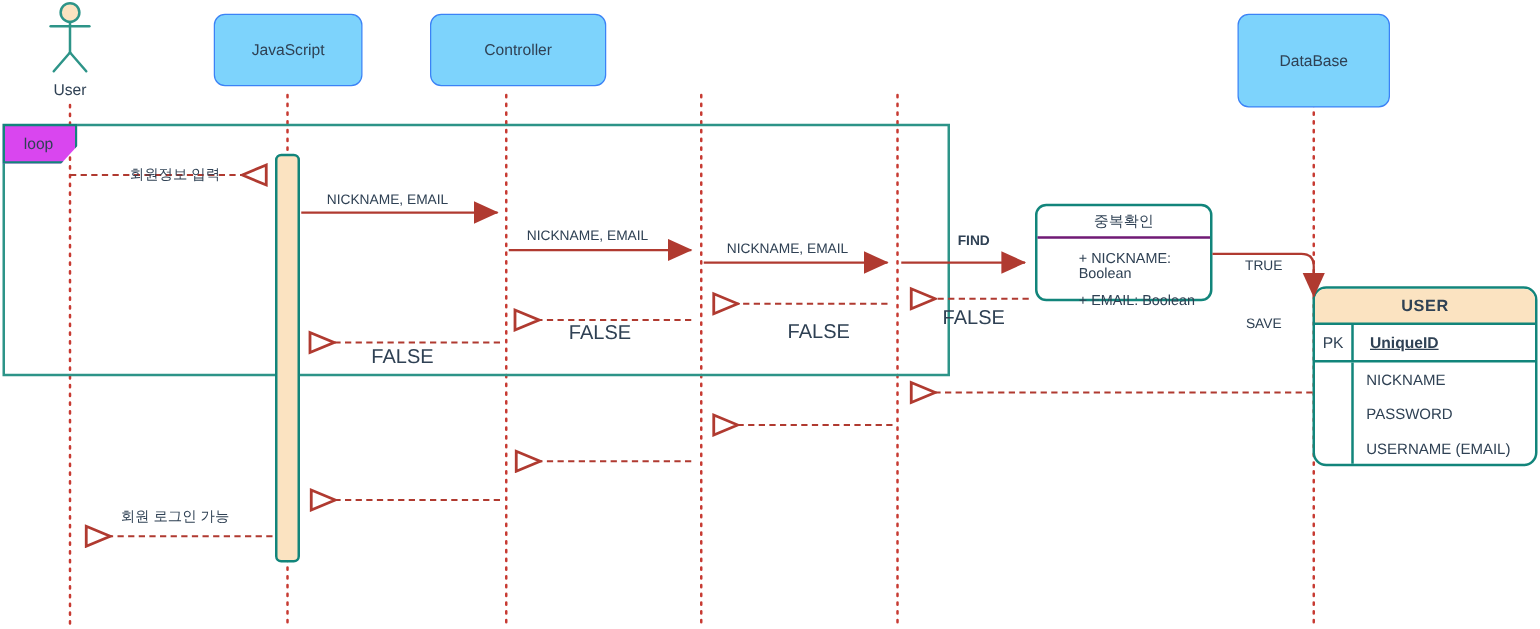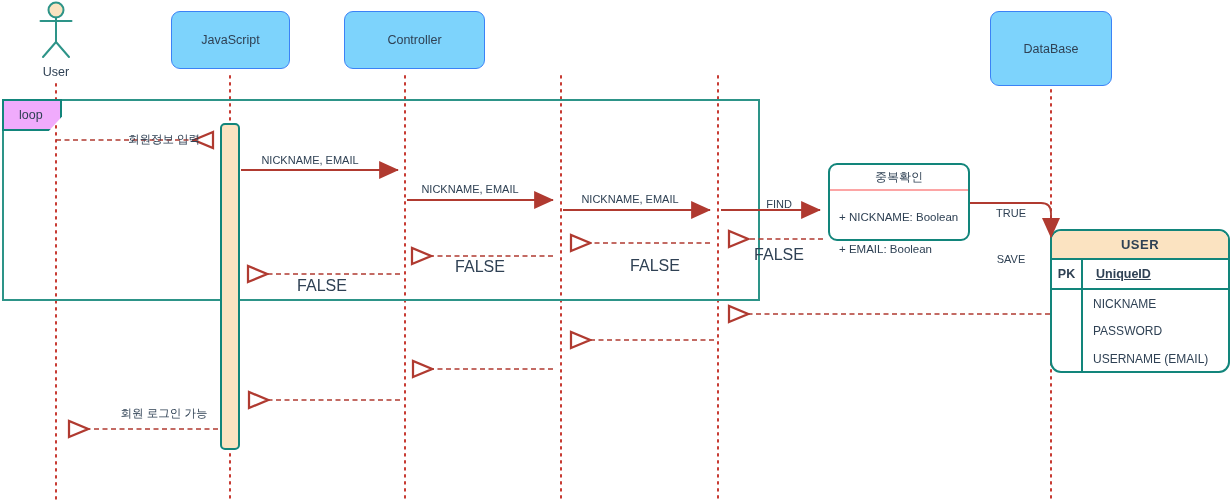--- a/index.html
+++ b/index.html
@@ -5,44 +5,44 @@
   html,body{margin:0;padding:0;background:#ffffff;}
   #stage{position:relative;width:1232px;height:503px;background:#fff;overflow:hidden;
          font-family:"Liberation Sans", sans-serif;color:#2f4154;}
   svg.layer{position:absolute;left:0;top:0;width:1232px;height:503px;pointer-events:none;}
   #svg-under{z-index:0;}
   #svg-over{z-index:3;}
   .pbox{position:absolute;z-index:2;background:#7dd3fc;border:1px solid #3b82f6;border-radius:9px;
         display:flex;align-items:center;justify-content:center;font-size:12.5px;box-sizing:border-box;}
   .loop-frame{position:absolute;left:2px;top:99px;width:758px;height:202px;border:2px solid #2d9488;
         background:transparent;z-index:1;box-sizing:border-box;}
-  .loop-label{position:absolute;left:2px;top:99px;width:60px;height:32px;background:#f0abfc;
+  .loop-label{position:absolute;left:2px;top:99px;width:60px;height:32px;background:#d946ef;
         border:2px solid #12857b;box-sizing:border-box;z-index:2;
         clip-path:polygon(0 0,100% 0,100% 55%,78% 100%,0 100%);
         font-size:12.5px;display:flex;align-items:center;padding-left:15px;}
   .activation{position:absolute;left:220px;top:123px;width:20px;height:327px;background:#fbe3c1;
         border:2px solid #12857b;border-radius:5px;box-sizing:border-box;z-index:2;}
   .mlabel{position:absolute;z-index:4;font-size:11px;white-space:nowrap;transform:translateX(-50%);}
   .mlabel.small{font-size:16px;}
-  .mlabel.kr{font-size:11.5px;margin-left:24px;}
+  .mlabel.kr{font-size:11.5px;}
   .actor-label{position:absolute;left:56px;top:65px;transform:translateX(-50%);font-size:12.5px;z-index:2;}
   
   .classbox{position:absolute;left:828px;top:163px;width:142px;height:78px;background:#ffffff;
         border:2px solid #12857b;border-radius:9px;box-sizing:border-box;z-index:2;font-size:11.5px;}
-  .classbox .cb-title{height:24px;border-bottom:2px solid #fca5a5;display:flex;align-items:center;
+  .classbox .cb-title{height:24px;border-bottom:2px solid #701a75;display:flex;align-items:center;
         justify-content:center;font-size:12px;}
-  .classbox .cb-member{padding:20px 0 0 9px;}
+  .classbox .cb-member{padding:10px 0 0 9px;margin-left:24px;}
   
   .utable{position:absolute;left:1050px;top:229px;width:180px;height:144px;background:#ffffff;
         border:2px solid #12857b;border-radius:11px;box-sizing:border-box;z-index:2;overflow:hidden;}
   .ut-header{height:27px;background:#fbe3c1;border-bottom:2px solid #12857b;display:flex;
         align-items:center;justify-content:center;font-weight:bold;font-size:13px;letter-spacing:.5px;}
   .ut-row1{display:flex;height:30px;border-bottom:2px solid #12857b;box-sizing:border-box;}
   .ut-pkcell{width:31px;border-right:2px solid #12857b;display:flex;align-items:center;
-        justify-content:center;font-weight:bold;font-size:12.5px;box-sizing:border-box;}
+        justify-content:center;font-weight:normal;font-size:12.5px;box-sizing:border-box;}
   .ut-uid{flex:1;display:flex;align-items:center;padding-left:13px;font-weight:bold;font-size:12.5px;
         text-decoration:underline;}
   .ut-rows{display:flex;height:83px;}
   .ut-pkcol{width:31px;border-right:2px solid #12857b;box-sizing:border-box;}
   .ut-fields{flex:1;display:flex;flex-direction:column;justify-content:space-around;padding-left:10px;
         font-size:12px;}
 </style>
 </head>
 <body>
 
@@ -135,21 +135,21 @@
       <line x1="553" y1="369" x2="413" y2="369" marker-end="url(#mO)"></line>
       <line x1="400" y1="400" x2="249" y2="400" marker-end="url(#mO)"></line>
       <line x1="218" y1="429" x2="69" y2="429" marker-end="url(#mO)"></line>
     </g>
   </svg>
 
   <div class="mlabel kr" style="left:140px;top:132px;">회원정보 입력</div>
   <div class="mlabel" style="left:310px;top:154px;">NICKNAME, EMAIL</div>
   <div class="mlabel" style="left:470px;top:183px;">NICKNAME, EMAIL</div>
   <div class="mlabel" style="left:630px;top:193px;">NICKNAME, EMAIL</div>
-  <div class="mlabel" style="left:779px;top:198px;">FIND</div>
+  <div class="mlabel" style="left:779px;top:187px;font-weight:bold;">FIND</div>
   <div class="mlabel small" style="left:779px;top:246px;">FALSE</div>
   <div class="mlabel small" style="left:655px;top:257px;">FALSE</div>
   <div class="mlabel small" style="left:480px;top:258px;">FALSE</div>
   <div class="mlabel small" style="left:322px;top:277px;">FALSE</div>
   <div class="mlabel" style="left:1011px;top:207px;">TRUE</div>
   <div class="mlabel" style="left:1011px;top:253px;">SAVE</div>
   <div class="mlabel kr" style="left:140px;top:406px;">회원 로그인 가능</div>
 
 </div>
 

